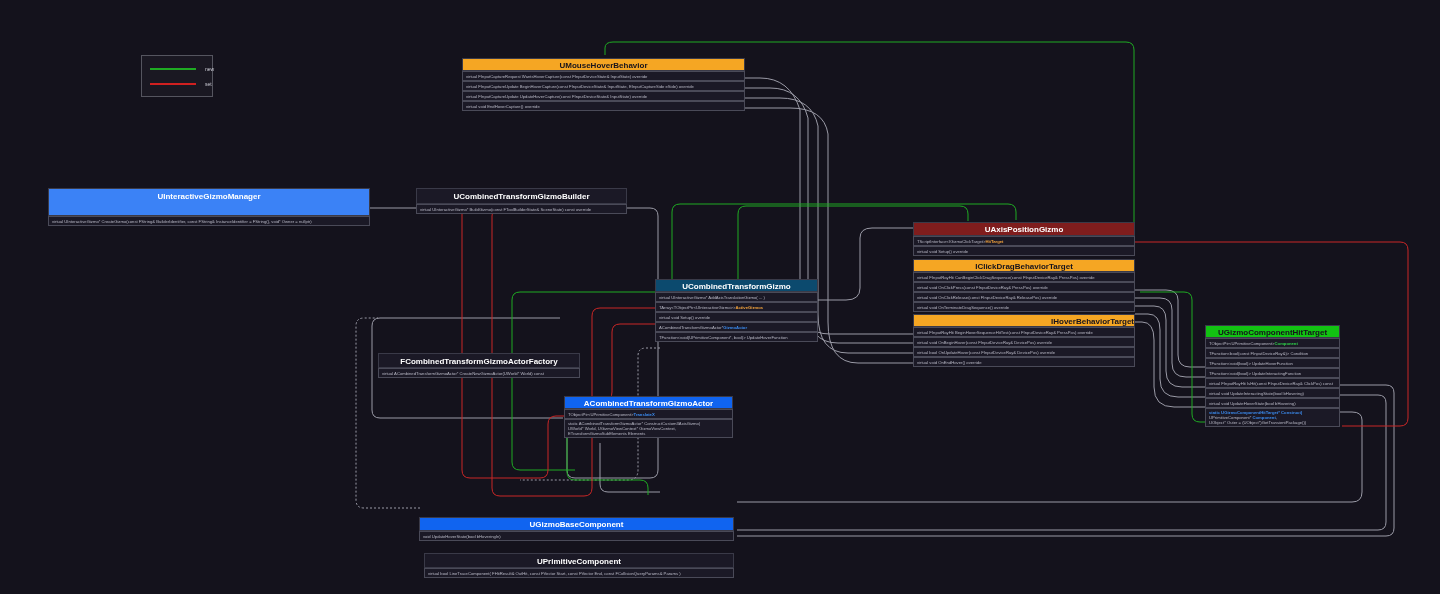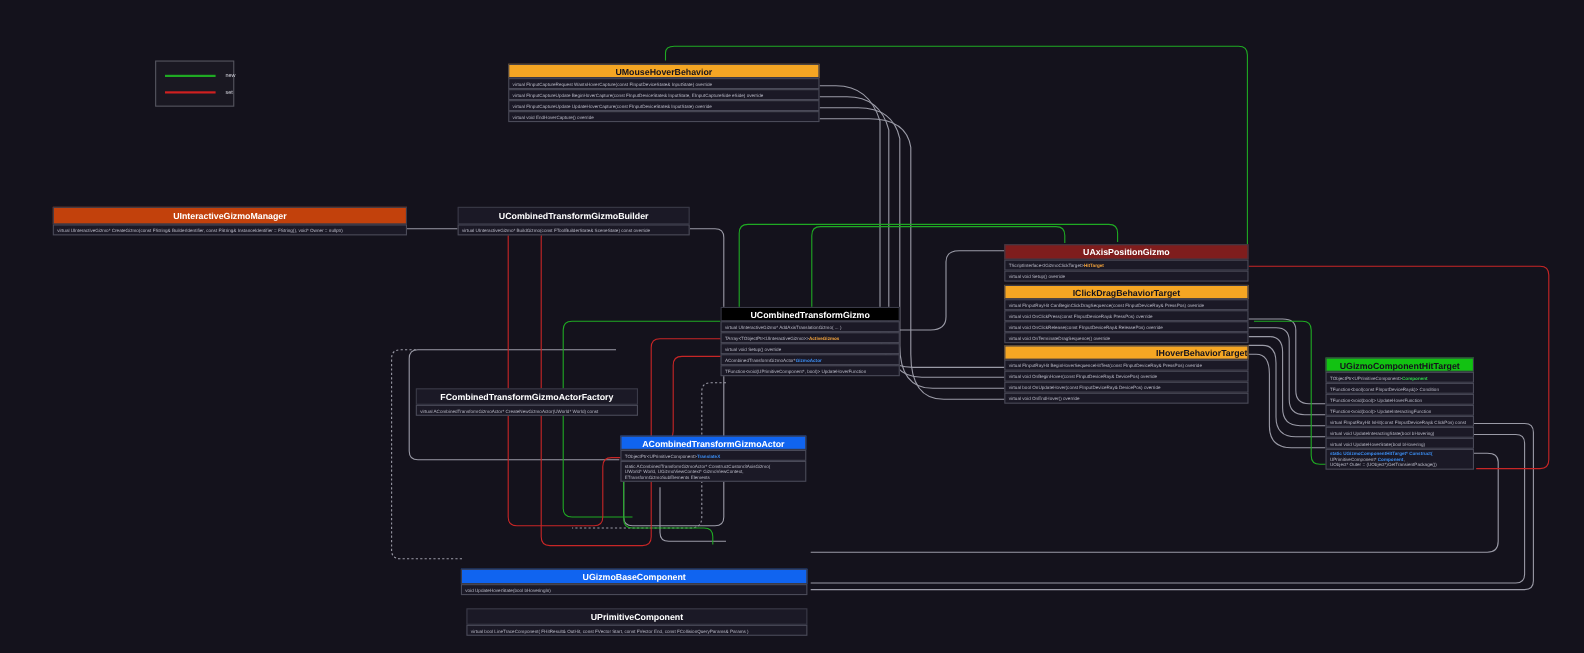--- a/index.html
+++ b/index.html
@@ -111,21 +111,21 @@
     <div class="title" style="background:#f5a623;font-size:8px;line-height:13px;height:13px;">UMouseHoverBehavior</div>
     <div class="rows">
         <div class="row" style="font-size: 4.2px; height: 10px;">virtual FInputCaptureRequest WantsHoverCapture(const FInputDeviceState&amp; InputState) override</div>
         <div class="row" style="font-size: 4.2px; height: 10px;">virtual FInputCaptureUpdate BeginHoverCapture(const FInputDeviceState&amp; InputState, EInputCaptureSide eSide) override</div>
         <div class="row" style="font-size: 4.2px; height: 10px;">virtual FInputCaptureUpdate UpdateHoverCapture(const FInputDeviceState&amp; InputState) override</div>
         <div class="row" style="font-size: 4.2px; height: 10px;">virtual void EndHoverCapture() override</div>
       </div>
   </div>
 
   <div class="node" style="left:48px;top:188px;width:322px;">
-    <div class="title dark" style="background:#c2410c;font-size:8px;line-height:16px;height:16px;">UInteractiveGizmoManager</div>
+    <div class="title dark" style="background:#3b82f6;font-size:8px;line-height:16px;height:28px;">UInteractiveGizmoManager</div>
     <div class="rows">
         <div class="row" style="font-size: 4.2px; height: 10px;">virtual UInteractiveGizmo* CreateGizmo(const FString&amp; BuilderIdentifier, const FString&amp; InstanceIdentifier = FString(), void* Owner = nullptr)</div>
       </div>
   </div>
 
   <div class="node" style="left:416px;top:188px;width:211px;">
     <div class="title dark" style="background:#1b1926;font-size:8px;line-height:16px;height:16px;">UCombinedTransformGizmoBuilder</div>
     <div class="rows">
         <div class="row" style="font-size: 4.2px; height: 10px;">virtual UInteractiveGizmo* BuildGizmo(const FToolBuilderState&amp; SceneState) const override</div>
       </div>
@@ -173,21 +173,21 @@
         <div class="row" style="font-size: 4.2px; height: 10px;">TFunction&lt;void(bool)&gt; UpdateHoverFunction</div>
         <div class="row" style="font-size: 4.2px; height: 10px;">TFunction&lt;void(bool)&gt; UpdateInteractingFunction</div>
         <div class="row" style="font-size: 4.2px; height: 10px;">virtual FInputRayHit IsHit(const FInputDeviceRay&amp; ClickPos) const</div>
         <div class="row" style="font-size: 4.2px; height: 10px;">virtual void UpdateInteractingState(bool bHovering)</div>
         <div class="row" style="font-size: 4.2px; height: 10px;">virtual void UpdateHoverState(bool bHovering)</div>
         <div class="row multi" style="font-size: 4.2px; min-height: 10px; padding: 1px 3px;"><span class="hl-blue">static UGizmoComponentHitTarget* Construct(</span><br><span>UPrimitiveComponent* </span><span class="hl-blue">Component</span><span>,</span><br><span>UObject* Outer = (UObject*)GetTransientPackage())</span></div>
       </div>
   </div>
 
   <div class="node" style="left:655px;top:279px;width:163px;">
-    <div class="title" style="background:#000000;color:#fff;font-size:8px;line-height:13px;height:13px;">UCombinedTransformGizmo</div>
+    <div class="title" style="background:#0c4a6e;color:#fff;font-size:8px;line-height:13px;height:13px;">UCombinedTransformGizmo</div>
     <div class="rows">
         <div class="row" style="font-size: 4.2px; height: 10px;">virtual UInteractiveGizmo* AddAxisTranslationGizmo( ... )</div>
         <div class="row" style="font-size: 4.2px; height: 10px;">
           <span>TArray&lt;TObjectPtr&lt;UInteractiveGizmo&gt;&gt; </span>
           <span class="hl-orange">ActiveGizmos</span>
         </div>
         <div class="row" style="font-size: 4.2px; height: 10px;">virtual void Setup() override</div>
         <div class="row" style="font-size: 4.2px; height: 10px;">
           <span>ACombinedTransformGizmoActor* </span>
           <span class="hl-blue">GizmoActor</span>

